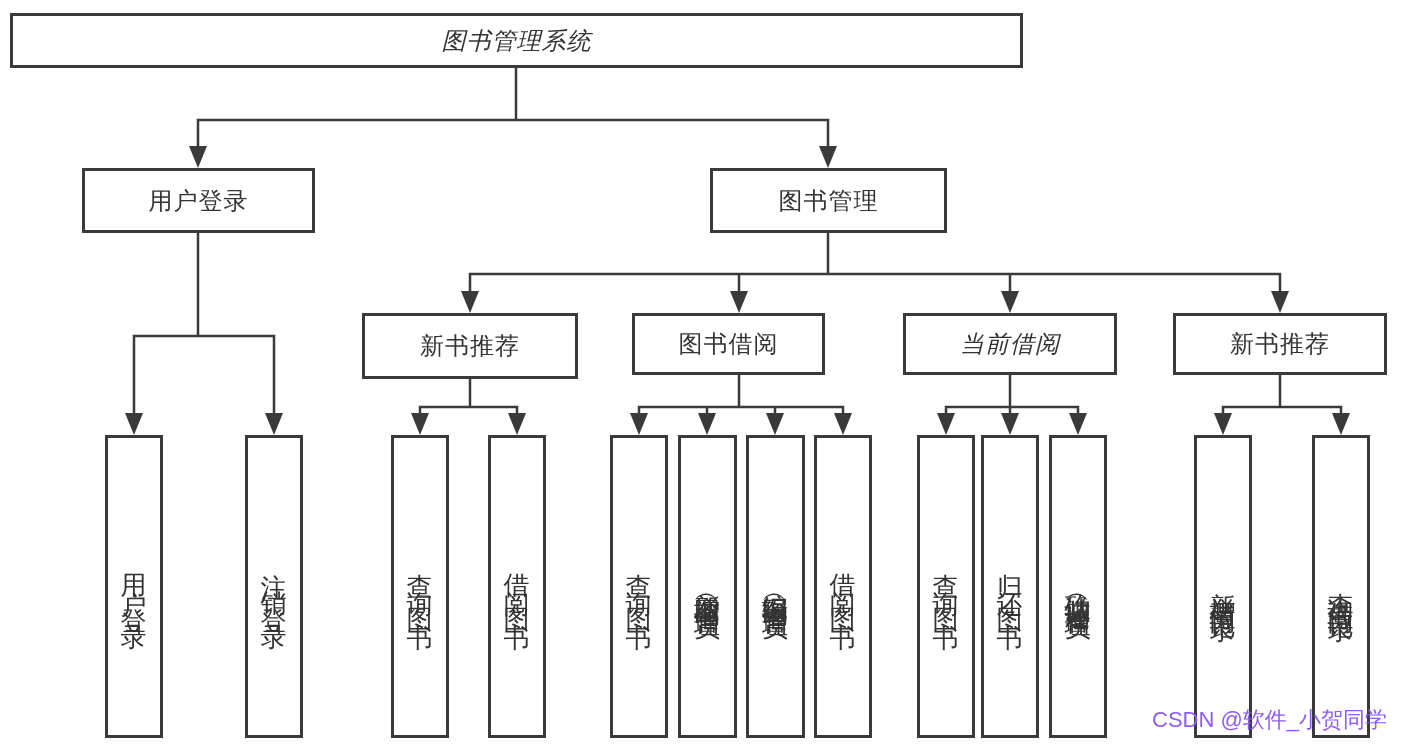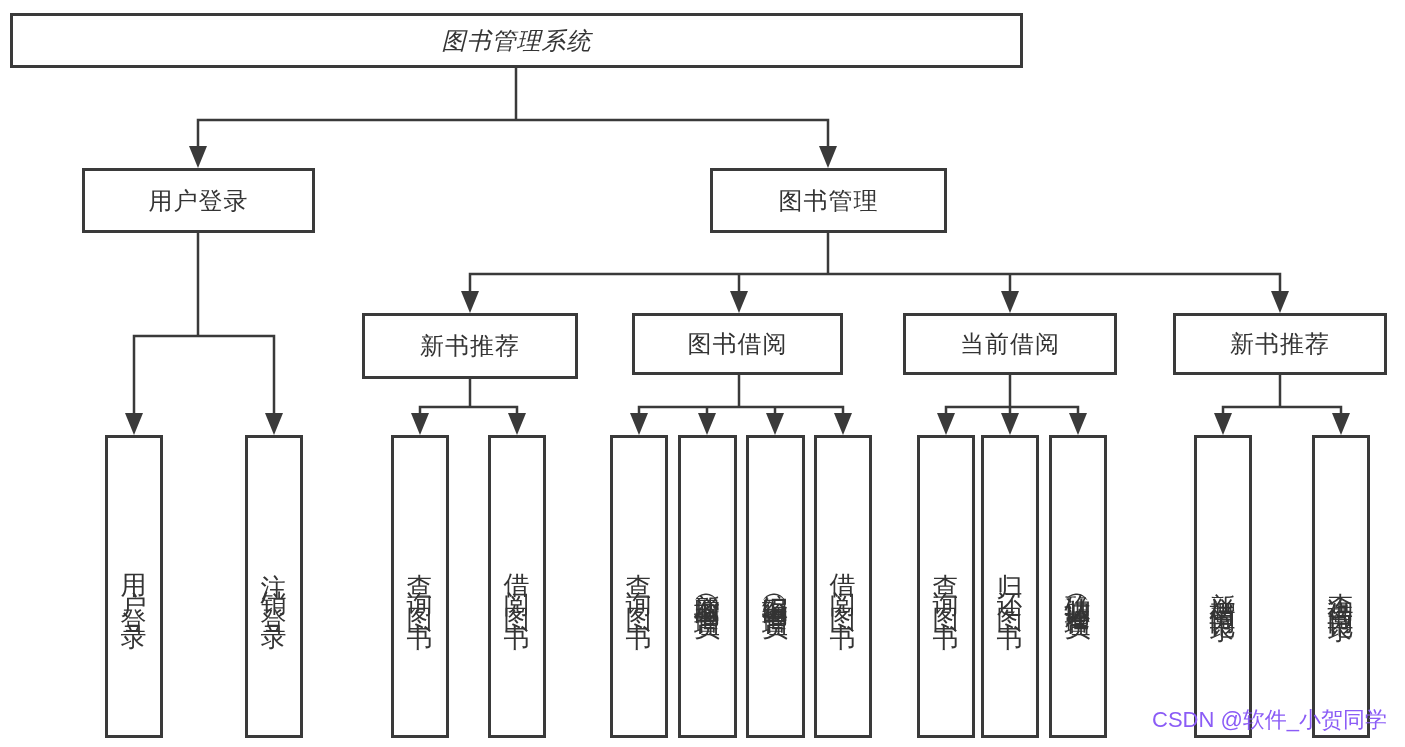--- a/index.html
+++ b/index.html
@@ -32,22 +32,22 @@
     color: #343434;
     font-size: 24px;
     letter-spacing: 1px;
     z-index: 2;
   }
   
   .b-root  { left: 10px;   top: 13px;  width: 1013px; height: 55px; font-style: italic; }
   .b-user  { left: 82px;   top: 168px; width: 233px;  height: 65px; }
   .b-mgmt  { left: 710px;  top: 168px; width: 237px;  height: 65px; }
   .b-l3-0  { left: 362px;  top: 313px; width: 216px;  height: 66px; }
-  .b-l3-1  { left: 632px;  top: 313px; width: 211px;  height: 62px; }
-  .b-l3-2  { left: 903px;  top: 313px; width: 214px;  height: 62px; }
+  .b-l3-1  { left: 632px;  top: 313px; width: 193px;  height: 62px; }
+  .b-l3-2  { left: 903px;  top: 313px; width: 214px;  height: 62px; font-style: italic; }
   .b-l3-3  { left: 1173px; top: 313px; width: 214px;  height: 62px; }
   
   .leaf { top: 435px; width: 58px; height: 303px; }
   .vtext {
     writing-mode: vertical-rl;
     text-orientation: mixed;
     font-size: 26px;
     line-height: 1;
     color: #343434;
     white-space: nowrap;

